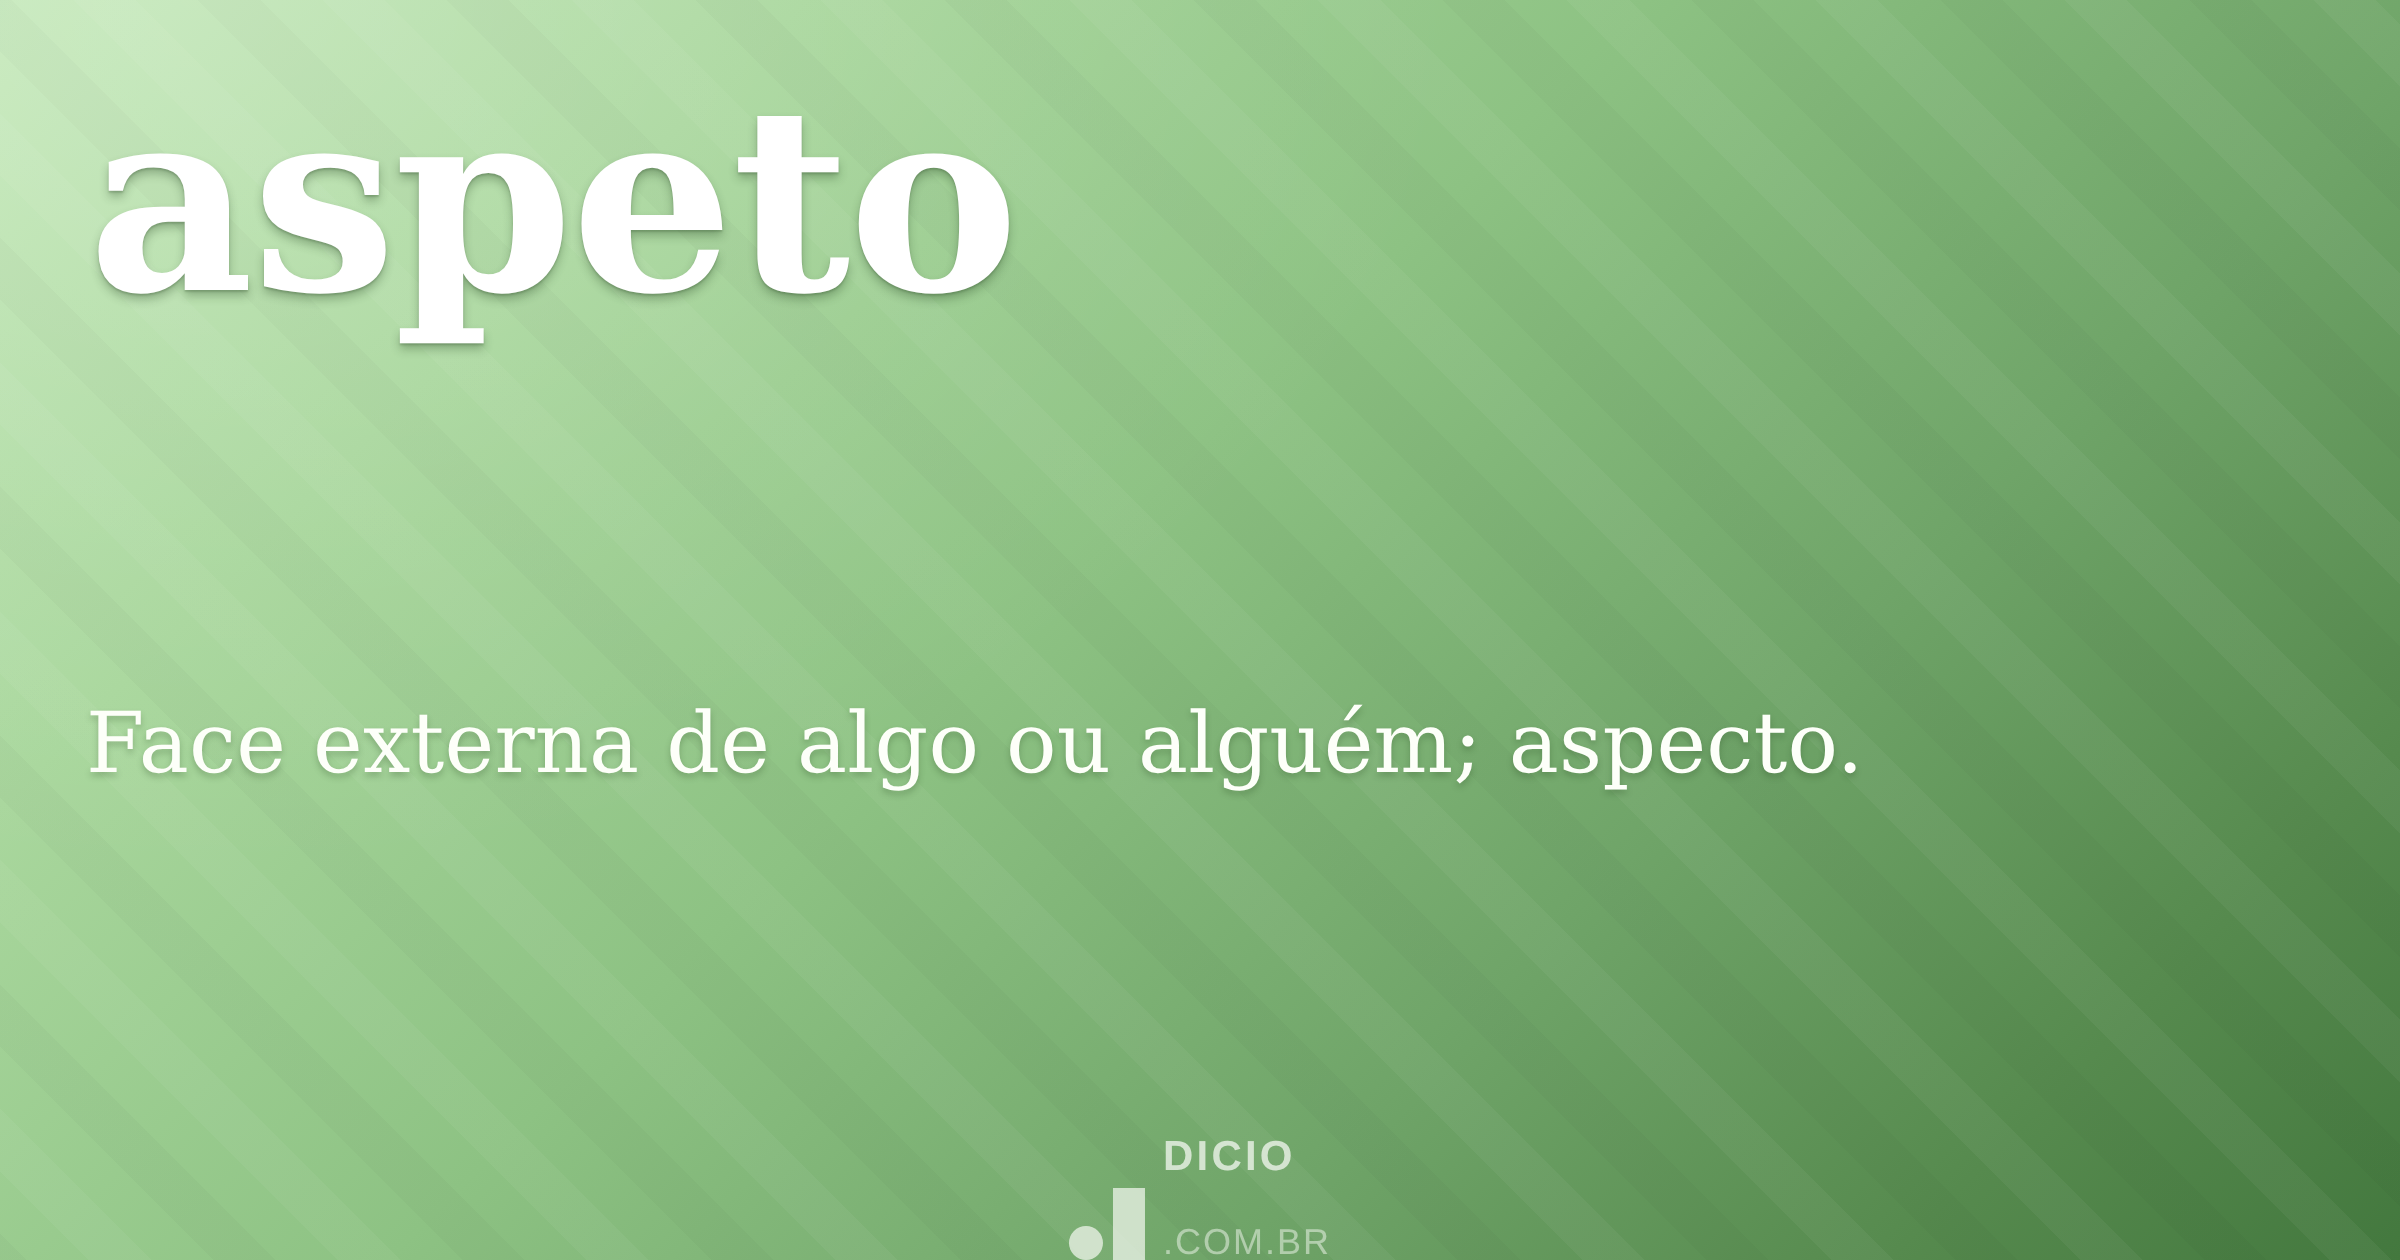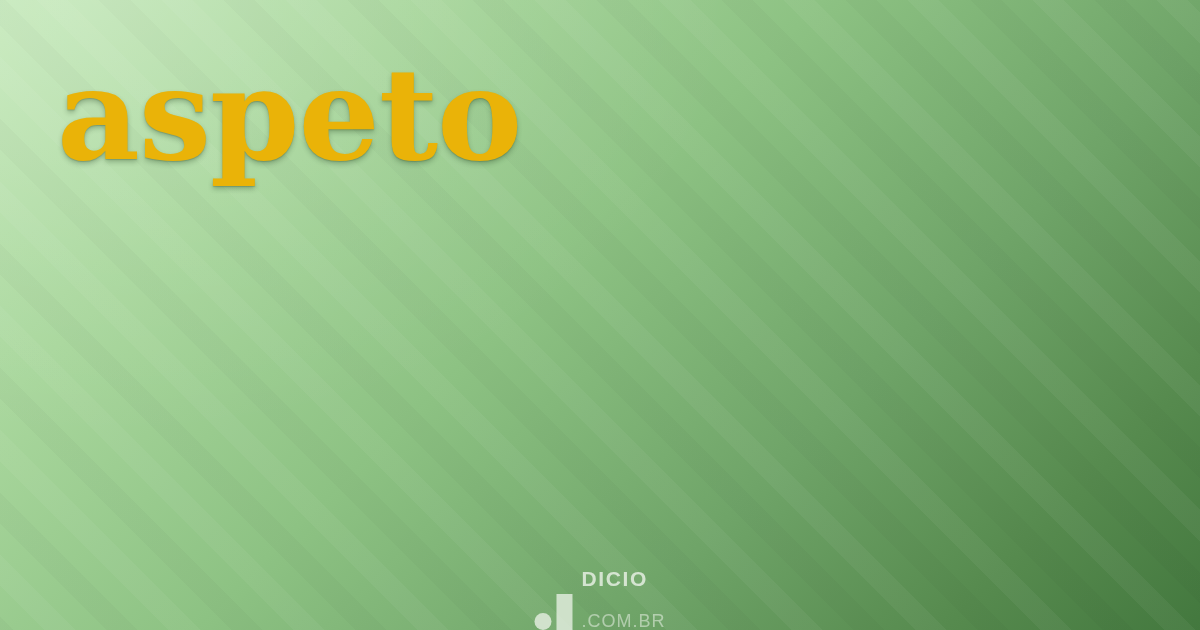--- a/index.html
+++ b/index.html
@@ -58,27 +58,27 @@
   
   #content {
     position: absolute;
     inset: 0;
   }
 
   #word-title {
     position: absolute;
     left: 44px;
     top: 30px;
-    margin: 13px;
+    margin: 0;
     font-family: "DejaVu Serif", "Liberation Serif", serif;
     font-weight: bold;
     font-size: 128px;
     line-height: 1.12;
     letter-spacing: -1px;
-    color: #eab308;
+    color: #ffffff;
     text-shadow: 0 3px 5px rgba(30, 60, 25, 0.30),
                  0 1px 1px rgba(30, 60, 25, 0.20);
     white-space: nowrap;
   }
 
   #definition-text {
     position: absolute;
     left: 43px;
     top: 346px;
     margin: 0;
@@ -161,20 +161,21 @@
 <div id="card">
 
   <div id="bg-gradient"></div>
   <div id="bg-stripes"></div>
   <div id="bg-glow"></div>
 
   <div id="content">
 
     <h1 id="word-title">aspeto</h1>
 
+    <p id="definition-text">Face externa de algo ou alguém; aspecto.</p>
 
     <div id="logo">
       <div id="logo-mark">
         <span id="logo-mark-dot"></span>
         <span id="logo-mark-bar"></span>
       </div>
       <div id="logo-text">
         <span id="logo-name">DICIO</span>
         <span id="logo-domain">.COM.BR</span>
       </div>

